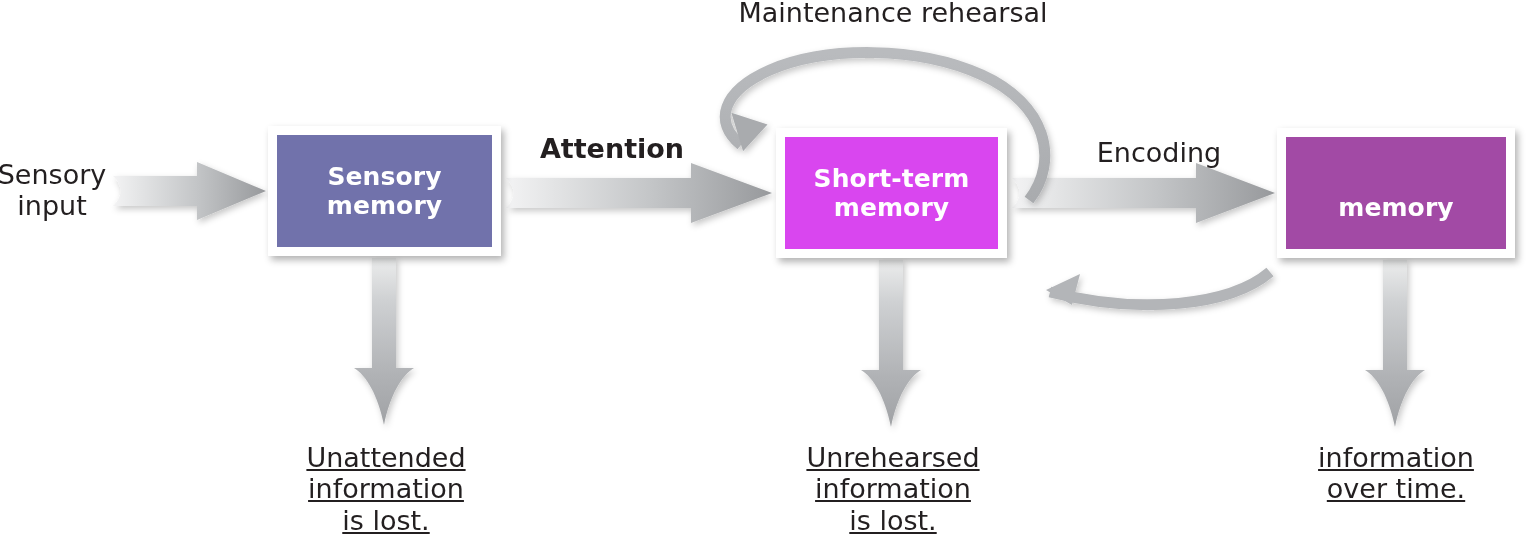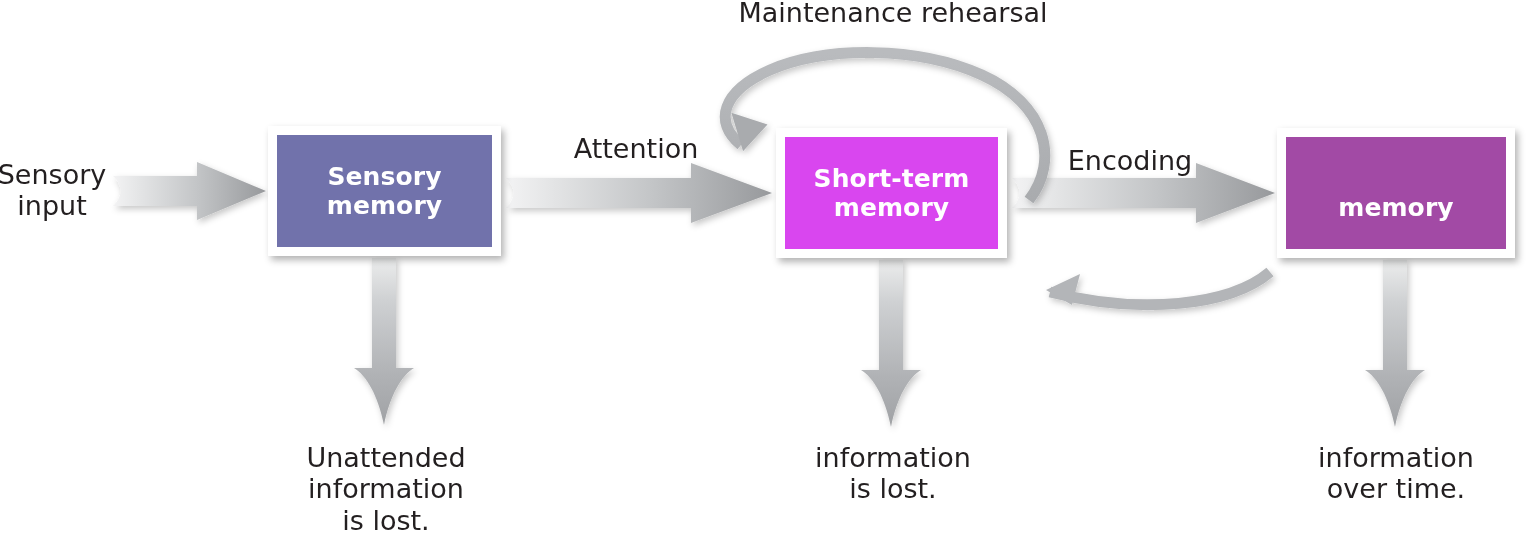--- a/index.html
+++ b/index.html
@@ -59,31 +59,32 @@
   .txt {
     position: absolute;
     color: #231f20;
     font-size: 27px;
     line-height: 1.13;
     text-align: center;
     white-space: pre-line;
   }
 
   #lbl-sensory-input { left: -8px;   top: 160px; width: 120px; }
-  #lbl-attention     { left: 516px;  top: 134px; width: 240px; }
-  #lbl-encoding      { left: 1010px; top: 146px; width: 240px; }
+  #lbl-attention     { left: 492px;  top: 134px; width: 240px; font-weight: bold; }
+  #lbl-encoding      { left: 1010px; top: 138px; width: 240px; padding-left: 29px; }
   #lbl-maintenance   { left: 733px;  top: -2px;  width: 320px; }
   #lbl-retrieval     { left: 1025px; top: 320px; width: 240px; }
 
   .caption {
     position: absolute;
     color: #231f20;
     font-size: 27px;
     line-height: 1.16;
     text-align: center;
+    text-decoration: underline;
   }
   #cap-unattended  { left: 264px;  top: 442px; width: 244px; }
   #cap-unrehearsed { left: 771px;  top: 442px; width: 244px; }
   #cap-some        { left: 1272px; top: 442px; width: 248px; }
   .caption div { white-space: nowrap; }
 </style>
 </head>
 <body>
 
 <div id="stage">
@@ -196,20 +197,21 @@
   <div class="txt" id="lbl-maintenance">Maintenance rehearsal</div>
 
 
   <div class="caption" id="cap-unattended">
     <div>Unattended</div>
     <div>information</div>
     <div>is lost.</div>
   </div>
 
   <div class="caption" id="cap-unrehearsed">
+    <div>Unrehearsed</div>
     <div>information</div>
     <div>is lost.</div>
   </div>
 
   <div class="caption" id="cap-some">
     <div>information</div>
     <div>over time.</div>
   </div>
 
 </div>

